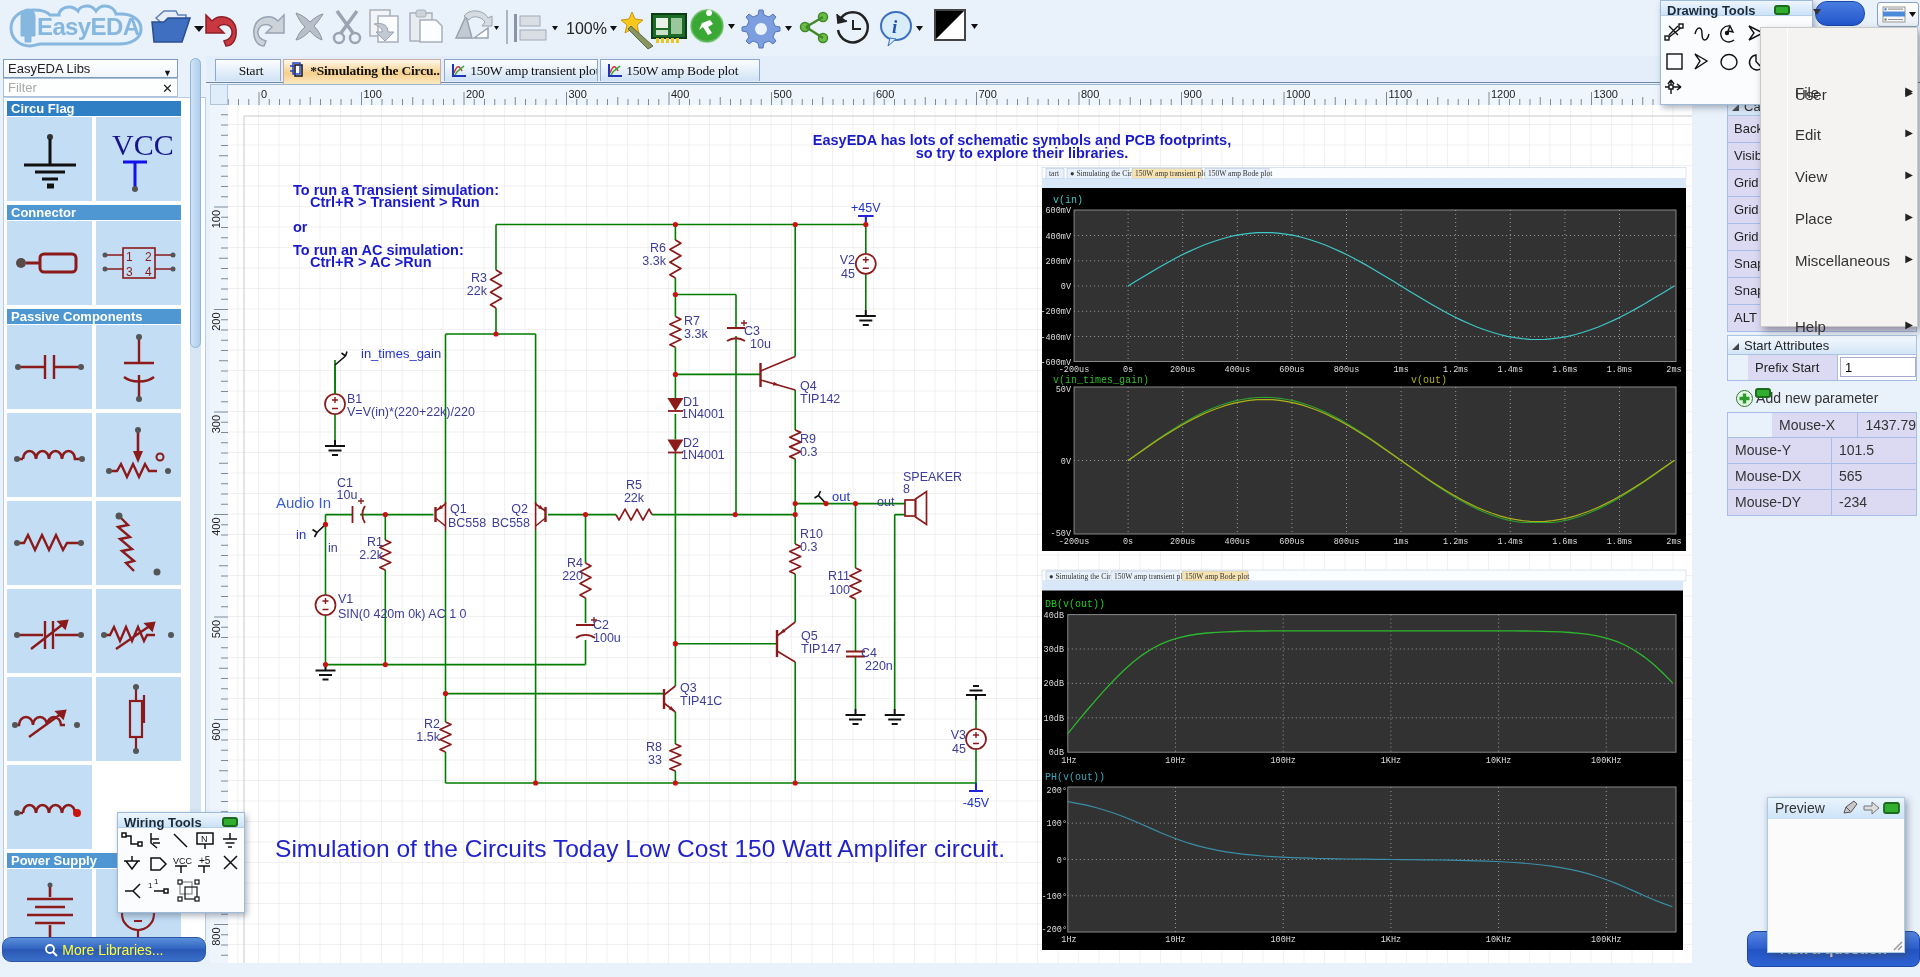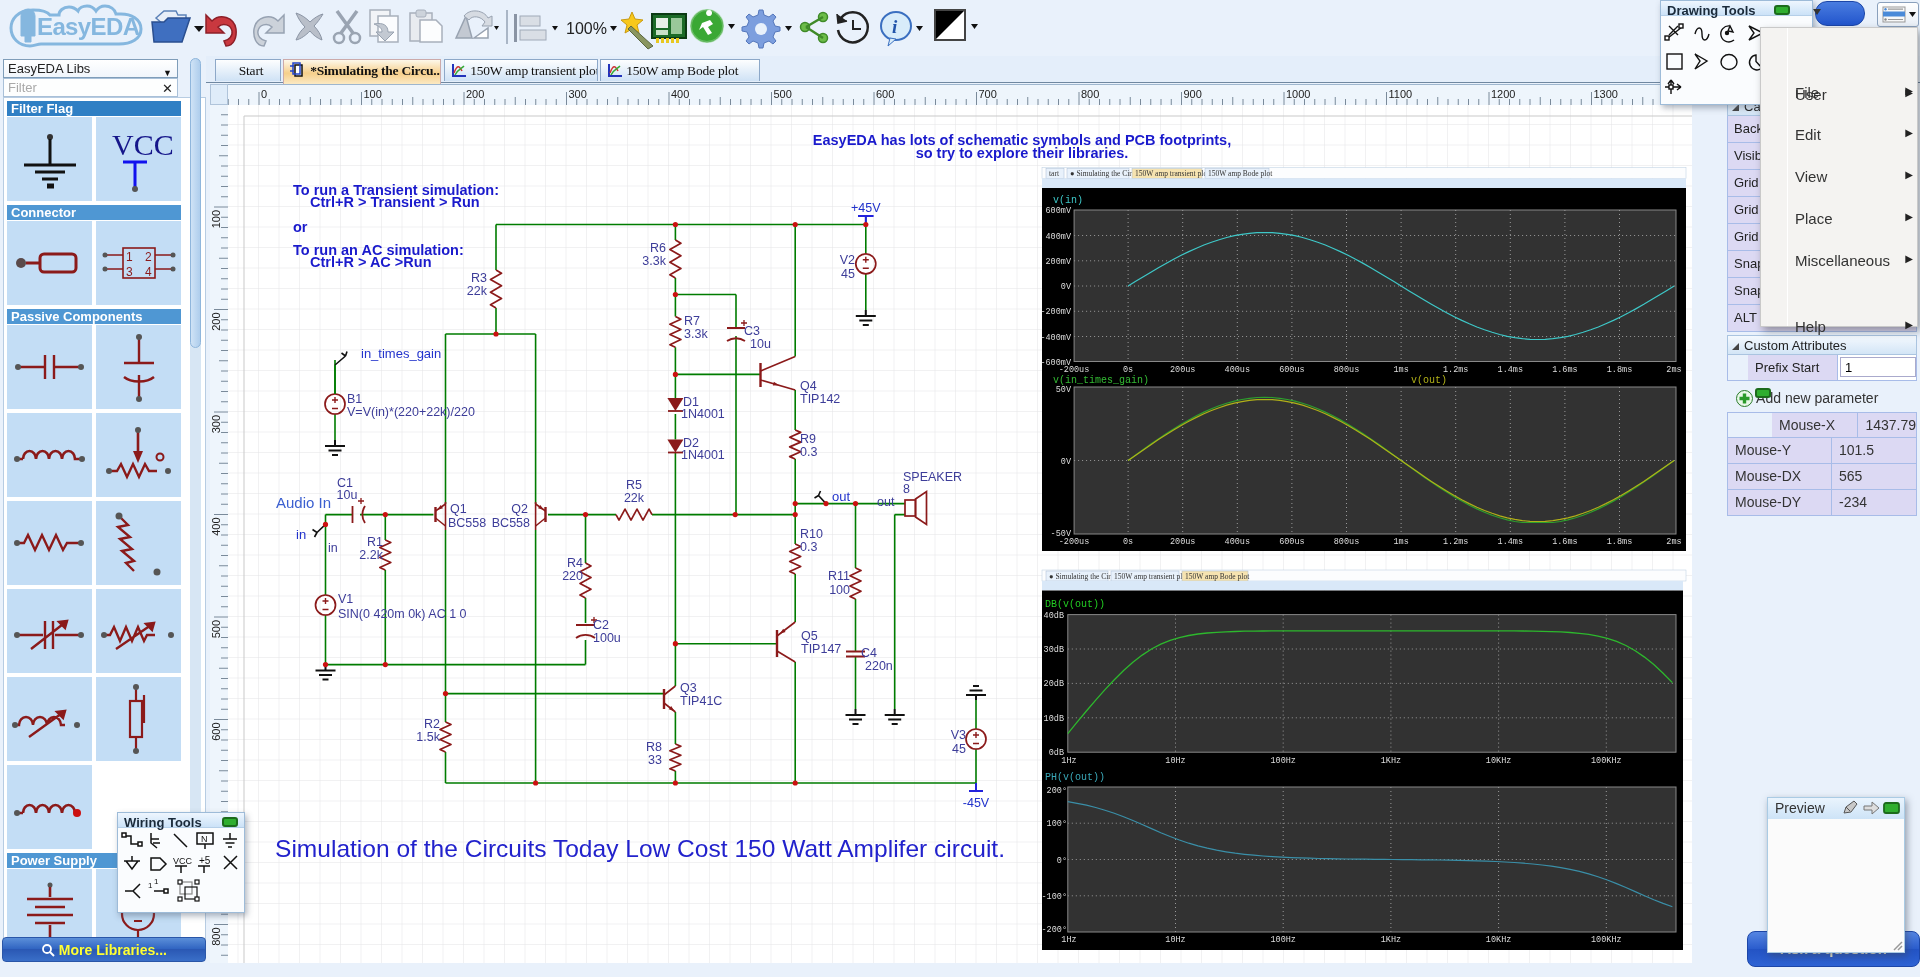--- a/index.html
+++ b/index.html
@@ -13,21 +13,21 @@
 #lpfil{position:absolute;left:1px;top:21px;width:175px;height:19px;border:1px solid #a9c0d8;background:#fdfefe;font-size:13px;color:#a9a9a9;line-height:17px;padding-left:4px;}
 #lpfil .x{position:absolute;right:4px;top:1px;color:#222;font-size:13px;}
 #lplist{position:absolute;left:1px;top:40px;width:203px;height:844px;background:#fff;border:1px solid #b7cce2;overflow:hidden;}
 .sechead{position:relative;width:174px;height:15px;color:#fff;font-size:13px;font-weight:bold;line-height:15px;padding-left:4px;margin:0 0 1px 3px;background:#4f97d3;}
 .sechead.sel{background:#2f7fc4;}
 .cellrow{position:relative;width:176px;margin-left:3px;height:84px;margin-bottom:4px;}
 .cell{position:absolute;top:0;width:85px;height:84px;background:#c3ddf5;}
 .cell.c2{left:89px;}
 #lpscroll{position:absolute;right:3px;top:1px;width:11px;height:840px;background:#d7e6f4;border-radius:6px;}
 #lpthumb{position:absolute;right:0px;top:0px;width:11px;height:290px;background:linear-gradient(90deg,#cfe3f6,#aecdec);border:1px solid #8fb6dc;border-radius:6px;}
-#morelib{position:absolute;left:0px;top:880px;width:204px;height:25px;border:1px solid #2a56a8;border-radius:4px;background:linear-gradient(#5b8fd9,#2e62c0 50%,#2a58b4 50%,#3a6fc8);color:#ffff33;font-weight:bold;font-size:14px;text-align:center;line-height:24px;}
+#morelib{position:absolute;left:0px;top:880px;width:204px;height:25px;border:1px solid #2a56a8;border-radius:9px;background:linear-gradient(#5b8fd9,#2e62c0 50%,#2a58b4 50%,#3a6fc8);color:#ffff33;font-weight:normal;font-size:14px;text-align:center;line-height:24px;}
 
 .tab{position:absolute;top:59px;height:22px;border:1px solid #8da8c8;border-bottom:0;background:linear-gradient(#fdfeff,#cfe2f5);font-family:"Liberation Serif",serif;font-size:13.5px;letter-spacing:-0.2px;color:#111;text-align:left;white-space:nowrap;overflow:hidden;line-height:21px;padding-left:6px;}
 .tab.active{background:linear-gradient(#fdf8ea,#f6cf8b 55%,#fbe9c3);height:25px;border-color:#caa;}
 
 #corner{position:absolute;left:210px;top:84px;width:18px;height:21px;background:#dfecf9;border:1px solid #b0c4da;}
 #hruler{position:absolute;left:228px;top:84px;width:1464px;height:21px;background:#eef5fc;border-top:1px solid #9eb6ce;overflow:hidden;}
 #vruler{position:absolute;left:210px;top:105px;width:18px;height:858px;background:#eef5fc;overflow:hidden;}
 #canvas{position:absolute;left:228px;top:105px;width:1464px;height:858px;background:#fff;border-right:1px solid #7f9db9;border-bottom:1px solid #7f9db9;}
 
 #rp{position:absolute;left:1727px;top:96px;width:190px;}
@@ -168,21 +168,21 @@
     <rect x="0" y="0" width="30" height="30" fill="#fff" stroke="#444" stroke-width="2"></rect>
     <path d="M1 1 h28 L1 29 z" fill="#000"></path>
     <path d="M36 14 l7 0 l-3.5 5 z" fill="#111"></path>
   </g>
 </svg>
 <div id="lp">
  <div id="lpsel">EasyEDA Libs<span class="car">▼</span></div>
  <div id="lpfil">Filter<span class="x">✕</span></div>
  <div id="lplist">
   <div style="height:3px"></div>
-  <div class="sechead sel">Filter Flag</div>
+  <div class="sechead sel">Circu Flag</div>
   <div class="cellrow">
    <svg class="cell" viewBox="0 0 85 84">
             <g stroke="#111" stroke-width="3" fill="none">
               <circle cx="43" cy="20" r="3" fill="#333" stroke="none"></circle>
               <path d="M43 22 v26 M17 48 h52 M28 55 h30 M35 62 h16"></path>
               <path d="M40 69 h7" stroke-width="5"></path>
             </g>
           </svg>
    <svg class="cell c2" viewBox="0 0 85 84">
             <text x="16" y="38" font-size="30" fill="#16168a" font-family="Liberation Serif,serif">VCC</text>
@@ -663,21 +663,21 @@
 <div id="rp">
   <div class="rphead" style="width:190px">Canvas Attributes</div>
   <div class="rprow">Background</div>
   <div class="rprow">Visible Grid</div>
   <div class="rprow">Grid Color</div>
   <div class="rprow">Grid Style</div>
   <div class="rprow">Grid Size</div>
   <div class="rprow">Snap</div>
   <div class="rprow">Snap Size</div>
   <div class="rprow">ALT Snap</div>
-  <div class="rphead" style="width:190px;margin-top:3px;">Custom Attributes</div>
+  <div class="rphead" style="width:190px;margin-top:3px;">Start Attributes</div>
   <div style="position:relative;height:26px;border:1px solid #a8bce8;border-top:0;display:flex;padding-left:20px;">
     <div style="width:104px;background:#dcd9f3;font-size:13px;color:#222;line-height:25px;padding-left:7px;border-right:1px solid #a8bce8;">Prefix Start <span class="toggle" style="position:static;display:inline-block;vertical-align:-1px;"></span></div>
     <div style="flex:1;background:#fff;"><input style="width: 76px; height: 20px; margin: 2px 0px 0px 2px; border: 1px solid rgb(170, 170, 204); font-size: 13px; padding-left: 4px;" value="1"></div>
   </div>
   <div style="height:34px;line-height:34px;font-size:14px;color:#333;padding-left:9px;">
     <svg width="17" height="17" viewBox="0 0 17 17" style="vertical-align:-4px">
           <circle cx="8.5" cy="8.5" r="8" fill="#e8f8e8" stroke="#2a7a2a"></circle>
           <path d="M8.5 3.5 v10 M3.5 8.5 h10" stroke="#2a9a2a" stroke-width="3.4"></path>
         </svg>
     Add new parameter</div>

